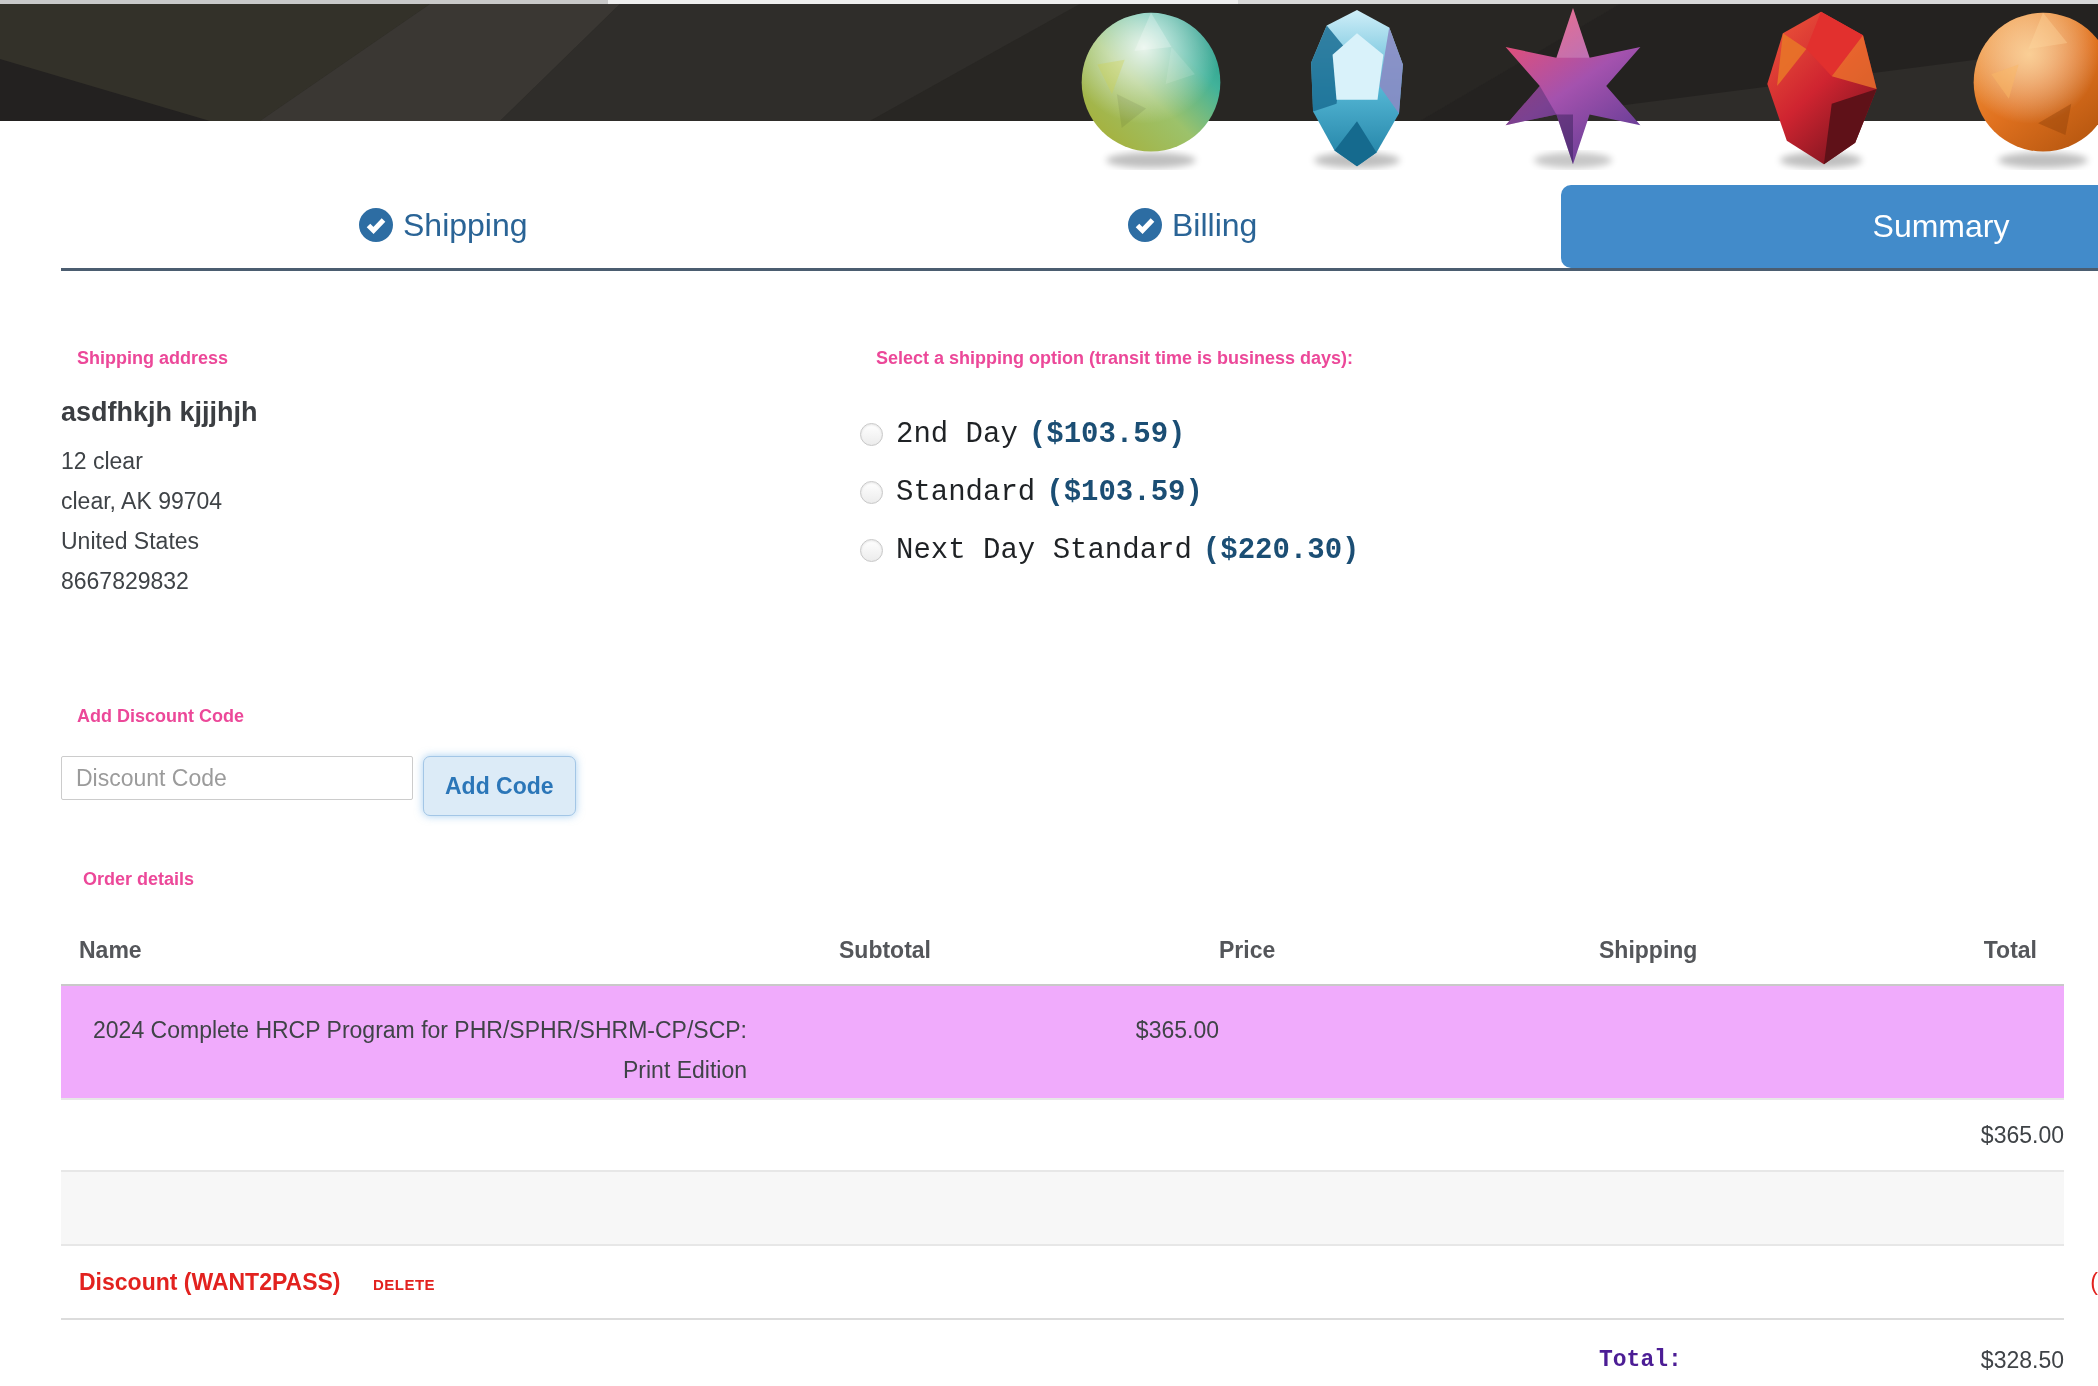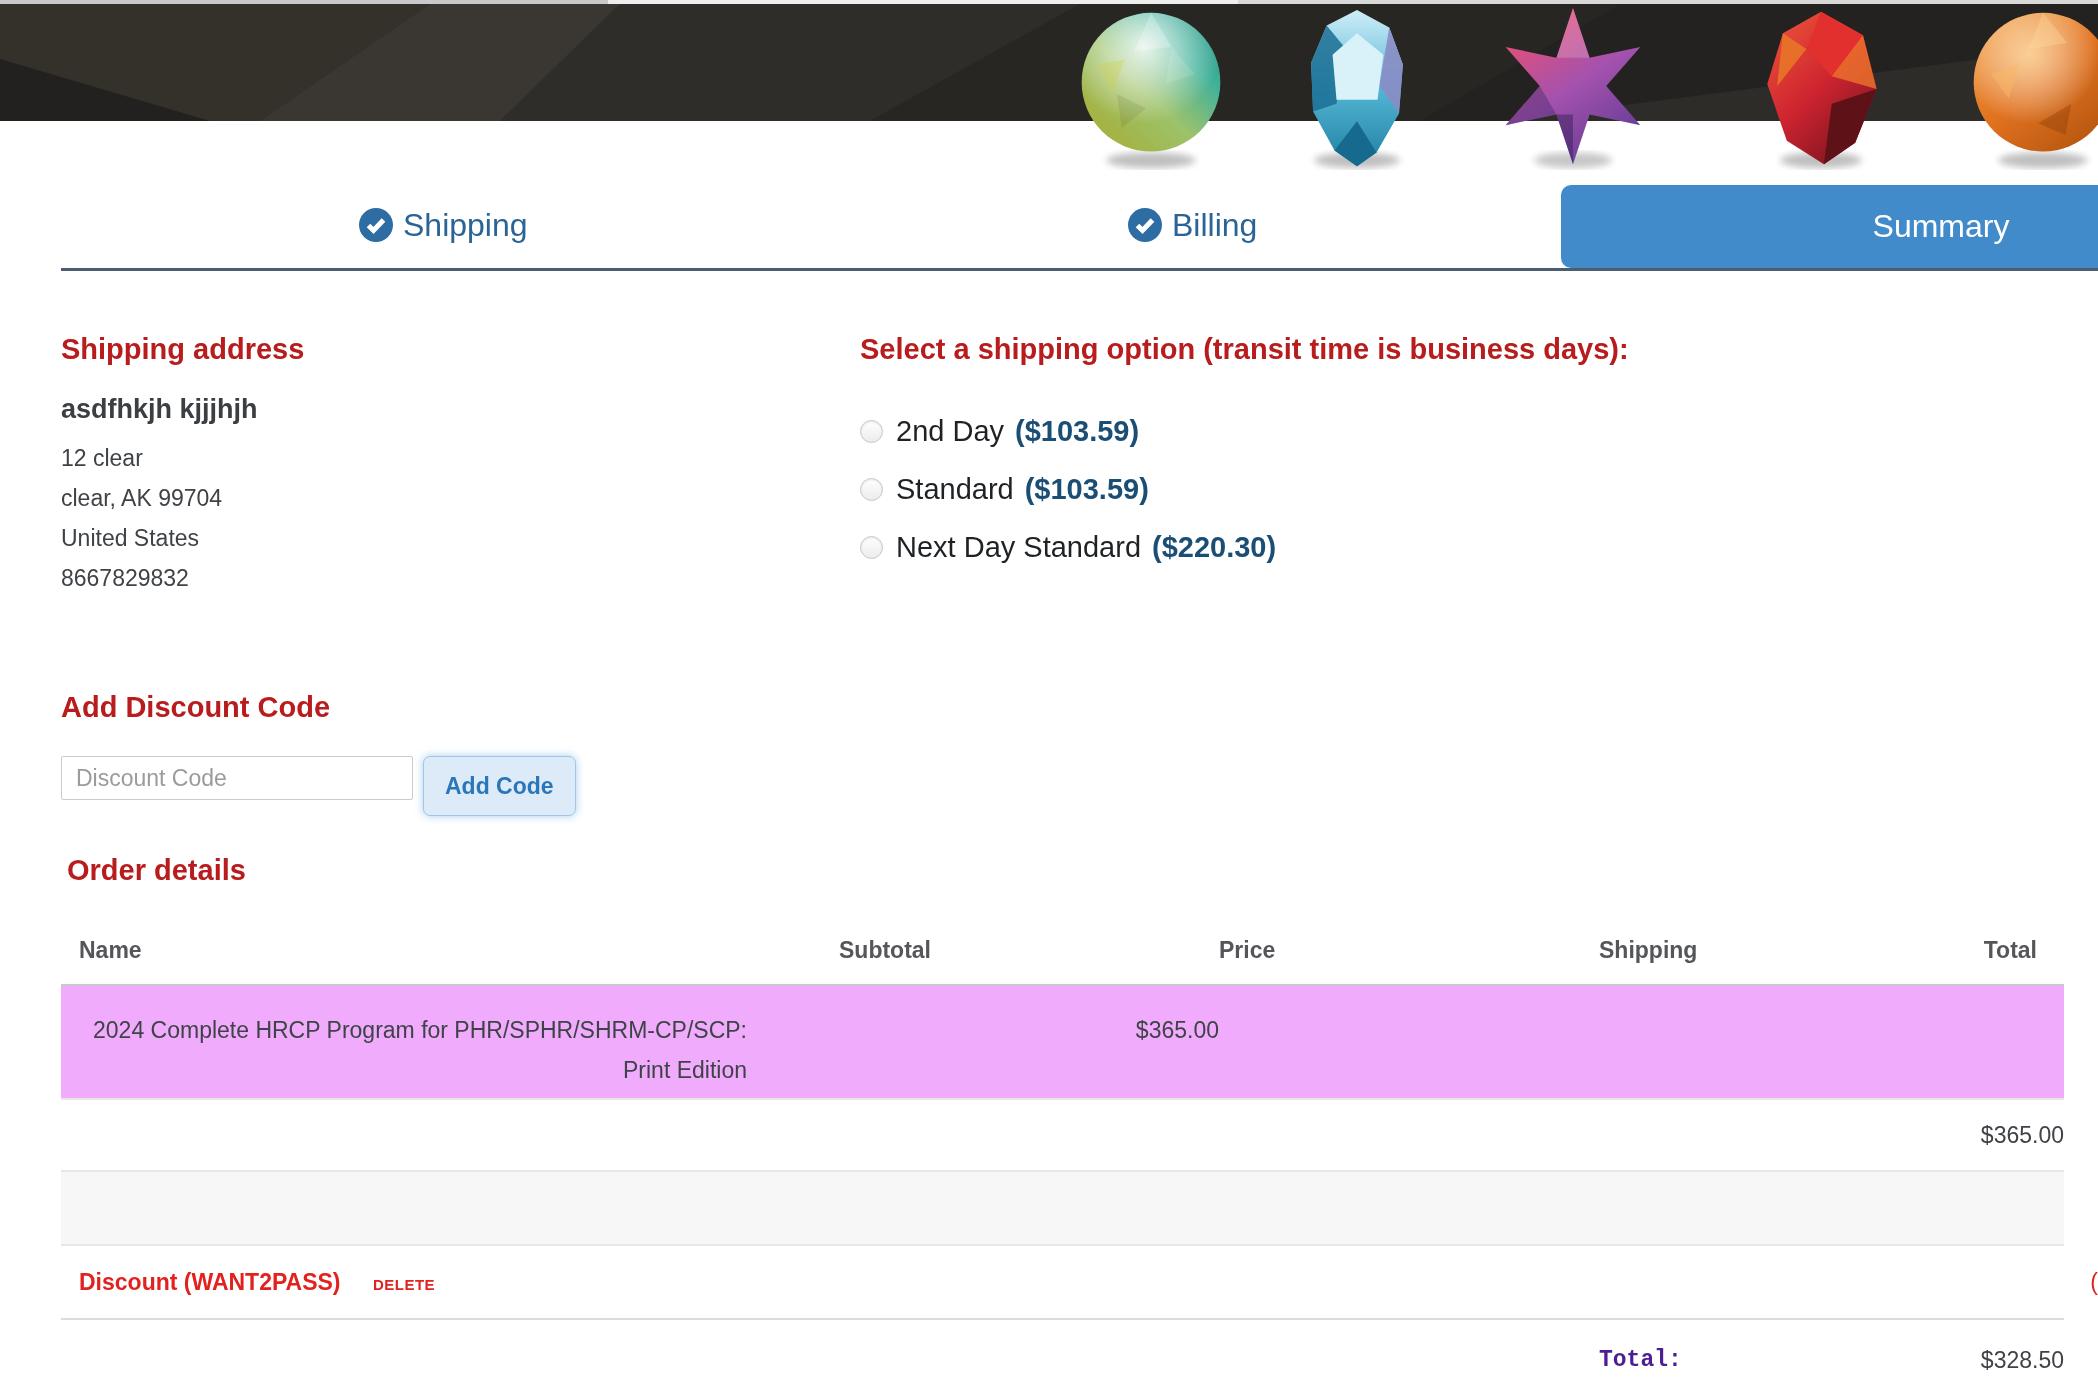--- a/index.html
+++ b/index.html
@@ -18,30 +18,30 @@
   
   .tab{position:absolute;top:203px;height:44px;display:flex;align-items:center;gap:10px;
        font-size:32px;color:#2a6496;cursor:pointer;}
   .tab-shipping{left:359px;} .tab-billing{left:1128px;}
   .check-badge{width:34px;height:34px;display:block;}
   .summary-btn{position:absolute;left:1561px;top:185px;width:760px;height:83px;background:#428bca;
        border-radius:10px;color:#ffffff;font-size:32px;display:flex;align-items:center;
        justify-content:center;cursor:pointer;border:none;}
   .tabs-line{position:absolute;left:61px;top:268px;width:2037px;height:3px;background:#4b5d70;}
 
-  h2{margin:0;font-size:29px;font-weight:700;color:#b91c1c;line-height:1.18;}
+  h2{margin:16px;font-size:18px;font-weight:700;color:#ec4899;line-height:1.18;}
 
   
   .addr{position:absolute;left:61px;top:332px;}
   .addr-name{margin-top:28px;font-size:27px;font-weight:700;color:#3b3e42;line-height:1.15;}
   .addr-lines{margin-top:13px;font-size:23px;line-height:40px;color:#3f4347;}
 
   
   .opts{position:absolute;left:860px;top:332px;}
-  .opts ul{list-style:none;margin:36px 0 0 0;padding:0;}
+  .opts ul{list-style:none;margin:36px 0 0 0;padding:0;font-family:Liberation Mono, monospace;}
   .opts li{height:58px;display:flex;align-items:center;font-size:29px;color:#1f2225;cursor:pointer;}
   .radio-dot{width:21px;height:21px;border-radius:50%;border:1px solid #c8c8c8;
        background:linear-gradient(#ffffff,#ececec);margin-right:13px;flex:0 0 auto;
        box-shadow:inset 0 1px 2px rgba(0,0,0,.10);}
   .opt-price{font-weight:700;color:#1b4e74;margin-left:11px;}
 
   
   .discount-h{position:absolute;left:61px;top:690px;}
   .discount-controls{position:absolute;left:61px;top:756px;display:flex;align-items:flex-start;}
   .discount-input{box-sizing:border-box;width:352px;height:44px;border:1px solid #cccccc;

